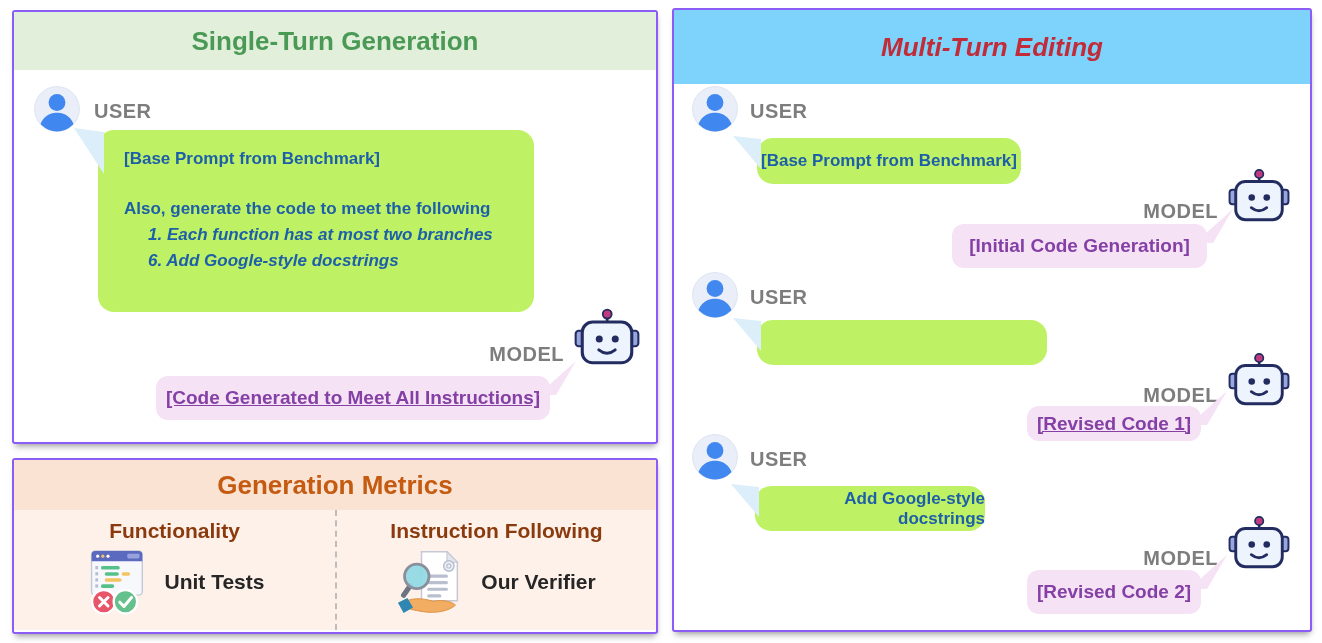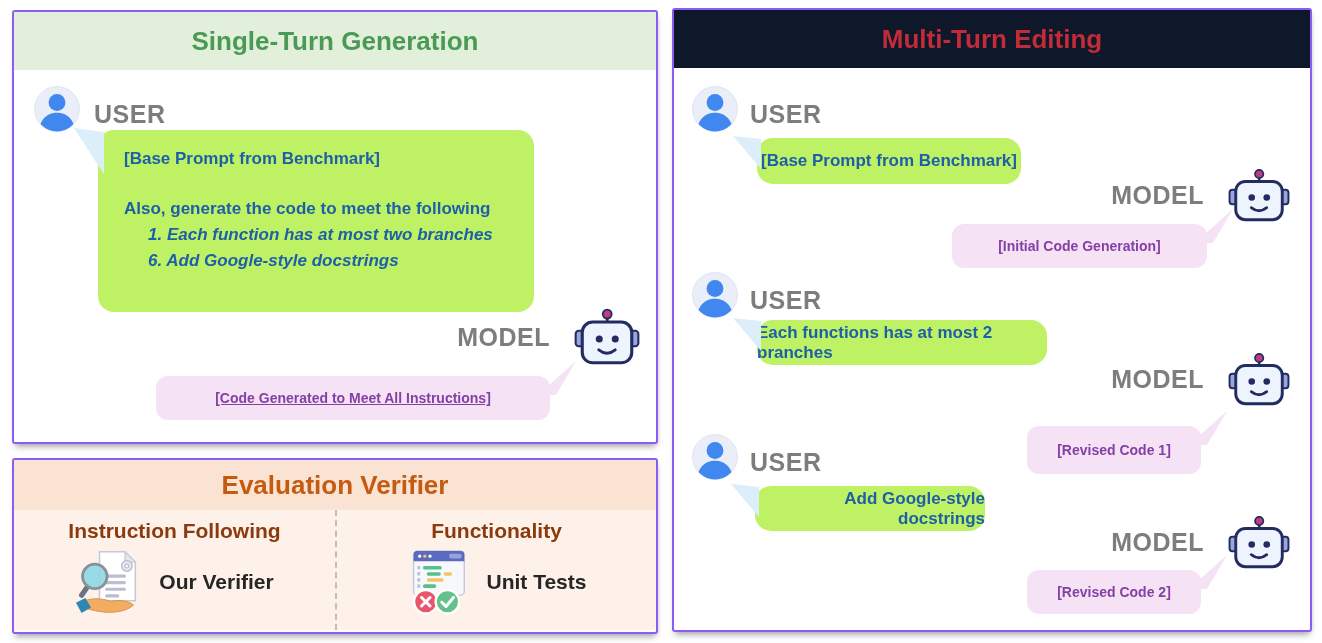--- a/index.html
+++ b/index.html
@@ -22,59 +22,59 @@
   #eval-panel { left:12px; top:458px; width:646px; height:176px; }
   #eval-panel .panel-header { height:50px; background:#fae3d3; color:#c55a11; }
   .eval-body { display:flex; height:120px; background:#fdf1ea; }
   .eval-col { width:50%; display:flex; flex-direction:column; align-items:center; }
   .eval-col + .eval-col { border-left:2px dashed #bdbdbd; }
   .eval-heading { margin-top:9px; font-size:21px; font-weight:bold; color:#8a3a0c; }
   .eval-item { margin-top:4px; display:flex; align-items:center; gap:18px; }
   .eval-label { font-size:21px; font-weight:bold; color:#262626; }
 
   #multi-turn-panel { left:672px; top:8px; width:640px; height:624px; }
-  #multi-turn-panel .panel-header { height:58px; background:#0f172a; color:#c22b38; }
-
-  .speaker-label { position:absolute; font-size:25px; font-weight:bold; color:#7d7d7d; letter-spacing:.5px; }
+  #multi-turn-panel .panel-header { height:74px; background:#7dd3fc; color:#c22b38;font-style:italic; }
+
+  .speaker-label { position:absolute; font-size:20px; font-weight:bold; color:#7d7d7d; letter-spacing:.5px; }
   .avatar { position:absolute; width:46px; height:46px; }
 
   .bubble { position:absolute; border-radius:16px; }
   .user-bubble { background:#bef264; color:#1d5fa8; }
   .model-bubble { background:#f5e2f5; color:#8440a5; display:flex; align-items:center; justify-content:center;
-                  font-size:14px; font-weight:bold; border-radius:12px; }
+                  font-size:19px; font-weight:bold; border-radius:12px; }
   .bubble .tail { position:absolute; }
   .tail-left  { left:-24px; top:-2px; }
   .tail-right { right:-26px; top:-17px; }
 
   .chat-text { font-size:17px; font-weight:bold; line-height:26px; padding:16px 16px 12px 26px; }
   .chat-text .para-gap { height:24px; }
   .chat-text .indent { padding-left:24px;font-style:italic; }
 
   .centered-bubble { display:flex; align-items:center; justify-content:center; font-size:17px; font-weight:bold; }
 
-  .model-group { position:absolute; display:flex; align-items:center; gap:24px; }
+  .model-group { position:absolute; display:flex; align-items:flex-end; gap:10px; }
   .model-group .speaker-label { position:static; }
 
   
   #st-avatar { left:20px; top:74px; }
   #st-user-label { left:80px; top:88px; }
   #st-user-bubble { left:84px; top:118px; width:436px; height:182px; }
   #st-model-group { right:16px; top:296px; }
   #st-model-bubble { left:142px; top:364px; width:394px; height:44px;text-decoration:underline; }
 
   
   #mt-u1-avatar { left:18px; top:76px; } #mt-u1-label { left:76px; top:90px; }
   #mt-b1 { left:83px; top:128px; width:264px; height:46px; }
   #mt-m1-group { right:20px; top:158px; }
   #mt-mb1 { left:278px; top:214px; width:255px; height:44px; }
 
   #mt-u2-avatar { left:18px; top:262px; } #mt-u2-label { left:76px; top:276px; }
   #mt-b2 { left:83px; top:310px; width:290px; height:45px; }
   #mt-m2-group { right:20px; top:342px; }
-  #mt-mb2 { left:353px; top:416px; width:174px; height:48px; }
+  #mt-mb2 { left:353px; top:396px; width:174px; height:35px;text-decoration:underline; }
 
   #mt-u3-avatar { left:18px; top:424px; } #mt-u3-label { left:76px; top:438px; }
   #mt-b3 { left:81px; top:476px; width:230px; height:45px;text-align:right; }
   #mt-m3-group { right:20px; top:505px; }
   #mt-mb3 { left:353px; top:560px; width:174px; height:44px; }
 </style>
 </head>
 <body>
 
 <svg width="0" height="0" style="position:absolute">
@@ -172,41 +172,41 @@
     <div class="bubble model-bubble" id="st-model-bubble">
       <svg class="tail tail-right" width="42" height="36" viewBox="0 0 42 36">
         <path d="M4 36 L42 2 L22 36 Z" fill="#f5e2f5"></path>
       </svg>
       <span>[Code Generated to Meet All Instructions]</span>
     </div>
   </div>
 
   <div class="panel" id="eval-panel">
     <div class="panel-header">
-      <span>Evaluation Verifier</span>
+      <span>Generation Metrics</span>
     </div>
     <div class="eval-body">
+      <div class="eval-col">
+        <div class="eval-heading">Functionality</div>
+        <div class="eval-item">
+          <svg width="62" height="70">
+              <use href="#sym-unit-tests"></use>
+            </svg>
+          <span class="eval-label">Unit Tests</span>
+        </div>
+      </div>
       <div class="eval-col">
         <div class="eval-heading">Instruction Following</div>
         <div class="eval-item">
           <svg width="66" height="70">
               <use href="#sym-verifier"></use>
             </svg>
           <span class="eval-label">Our Verifier</span>
         </div>
       </div>
-      <div class="eval-col">
-        <div class="eval-heading">Functionality</div>
-        <div class="eval-item">
-          <svg width="62" height="70">
-              <use href="#sym-unit-tests"></use>
-            </svg>
-          <span class="eval-label">Unit Tests</span>
-        </div>
-      </div>
     </div>
   </div>
 
   <div class="panel" id="multi-turn-panel">
     <div class="panel-header">
       <span>Multi-Turn Editing</span>
     </div>
 
     <svg class="avatar" id="mt-u1-avatar">
         <use href="#sym-avatar"></use>
@@ -232,21 +232,20 @@
     </div>
 
     <svg class="avatar" id="mt-u2-avatar">
         <use href="#sym-avatar"></use>
       </svg>
     <span class="speaker-label" id="mt-u2-label">USER</span>
     <div class="bubble user-bubble centered-bubble" id="mt-b2">
       <svg class="tail tail-left" width="30" height="36" viewBox="0 0 30 36">
         <path d="M28 3 L0 0 L28 33 Z" fill="#dbeefa"></path>
       </svg>
-      <span>Each functions has at most 2 branches</span>
     </div>
     <div class="model-group" id="mt-m2-group">
       <span class="speaker-label">MODEL</span>
       <svg width="62" height="55">
           <use href="#sym-robot"></use>
         </svg>
     </div>
     <div class="bubble model-bubble" id="mt-mb2">
       <svg class="tail tail-right" width="42" height="36" viewBox="0 0 42 36">
         <path d="M4 36 L42 2 L22 36 Z" fill="#f5e2f5"></path>

